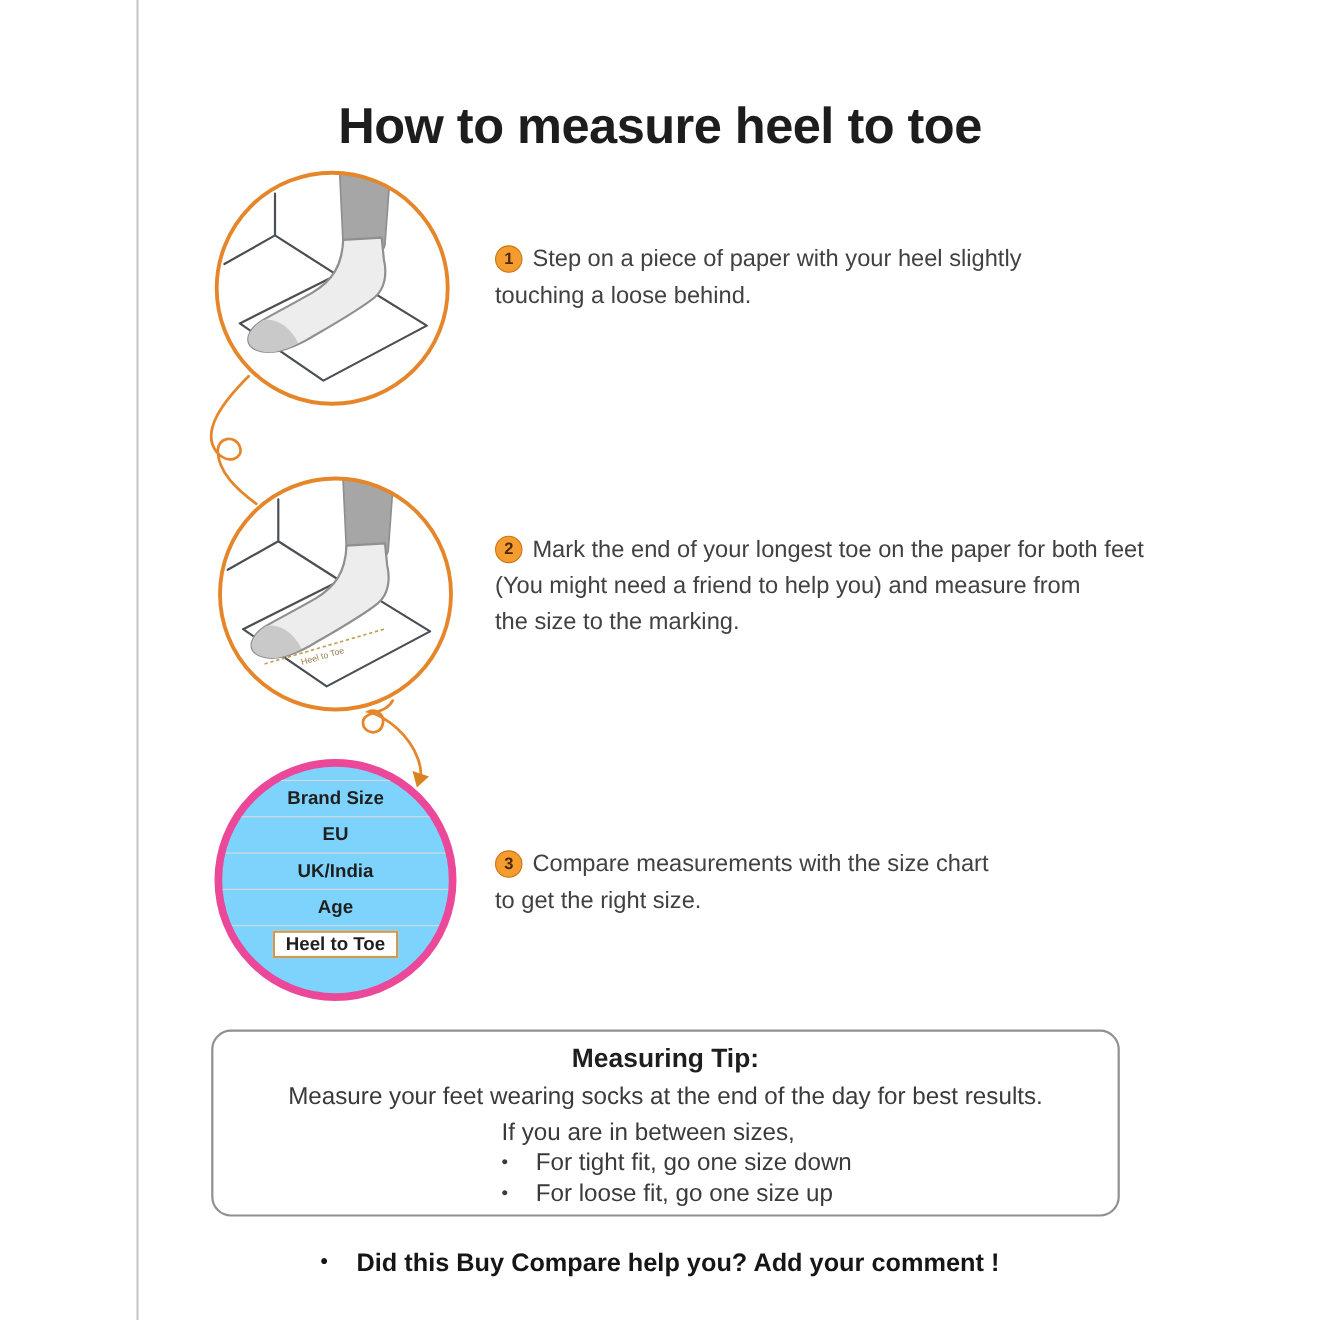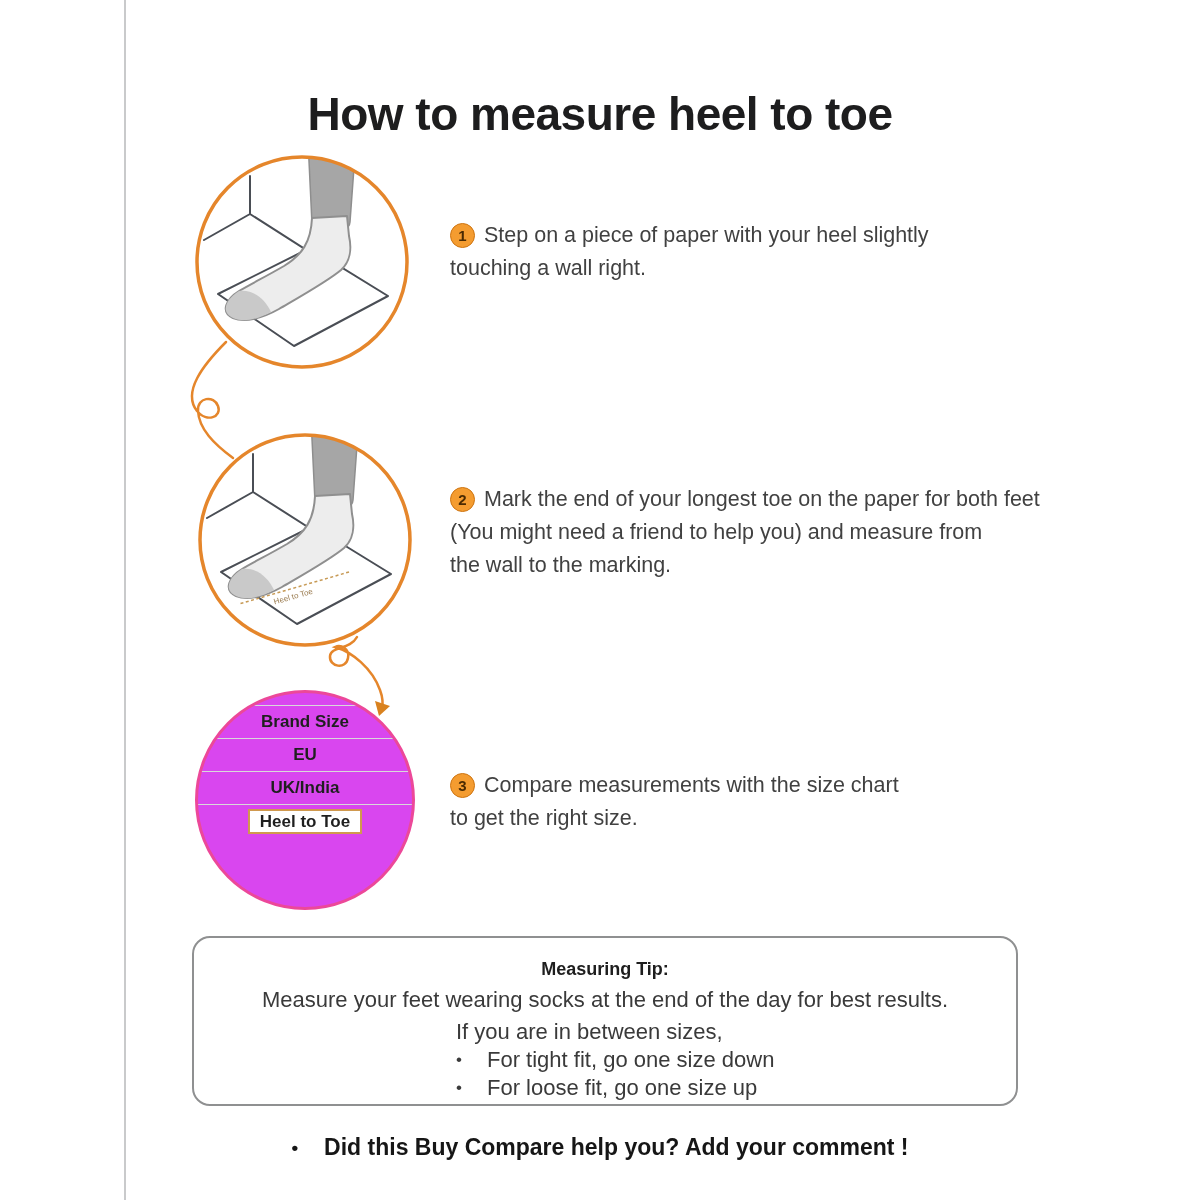--- a/index.html
+++ b/index.html
@@ -21,21 +21,21 @@
   .paper { fill:#ffffff; stroke:#4A4E55; stroke-width:2; stroke-linejoin:round; }
   .leg   { fill:#A6A6A6; stroke:#8E8E8E; stroke-width:1.5; }
   .sock  { fill:#EDEDED; stroke:#8F8F8F; stroke-width:2; stroke-linejoin:round; }
   .toeshade { fill:#C9C9C9; }
   .ring  { fill:none; stroke:#E5862B; stroke-width:3.5; }
   .measure { stroke:#C79A55; stroke-width:1.5; stroke-dasharray:3 2.5; fill:none; }
   .measure-label { font-family:"Liberation Sans", sans-serif; font-size:8px; fill:#9A7B4F; }
 
   
   .chart-circle {
-    border:3px solid #ec4899; border-radius:50%; background:#d946ef; overflow:hidden;
+    border:7px solid #ec4899; border-radius:50%; background:#7dd3fc; overflow:hidden;
   }
   .sc-rows { margin-top:12px; }
   .sc-row {
     height:32px; border-top:1px solid #D9D9D9; display:flex; align-items:center;
     justify-content:center; font-weight:700; font-size:17px; color:#1F1F1F;
   }
   .hl {
     display:inline-block; border:2px solid #D0994F; background:#fff;
     padding:0 10px; line-height:21px; font-weight:700; font-size:17px; color:#1F1F1F;
   }
@@ -55,21 +55,21 @@
     color:#4A2A02; font-size:15px; font-weight:700;
     align-items:center; justify-content:center;
   }
 
   
   .tipbox {
     position:absolute; left:192px; top:936px; width:826px; height:170px;
     border:2px solid #8F9091; border-radius:18px; box-sizing:border-box;
     background:#fff; font-size:22px; color:#3A3A3A;
   }
-  .tip-heading { text-align:center; margin-top:21px; font-weight:700; font-size:18px; color:#1E1E1E; }
+  .tip-heading { text-align:center; margin-top:11px; font-weight:700; font-size:24px; color:#1E1E1E; }
   .tip-line1 { text-align:center; margin-top:7px; }
   .tip-left { margin-left:262px; margin-top:5px; line-height:28px; }
   .tip-bullet { display:flex; }
   .tip-dot { width:31px; font-size:17px; }
 
   
   .footer {
     position:absolute; top:1134px; left:0; width:1200px;
     display:flex; justify-content:center; align-items:center; gap:26px;
     font-weight:700; font-size:23px; color:#161616;
@@ -127,41 +127,42 @@
       </g>
       <circle class="ring" cx="110" cy="110" r="105"></circle>
     </svg>
   </div>
 
   <div class="circle chart-circle" style="left:195px; top:690px;">
     <div class="sc-rows">
       <div class="sc-row">Brand Size</div>
       <div class="sc-row">EU</div>
       <div class="sc-row">UK/India</div>
+      <div class="sc-row">Age</div>
       <div class="sc-row">
         <span class="hl">Heel to Toe</span>
       </div>
     </div>
   </div>
 
   <div class="step" style="left:450px; top:219px; width:500px;">
     <div class="step-line first">
       <span class="badge">1</span>
       <span>Step on a piece of paper with your heel slightly</span>
     </div>
-    <div class="step-line">touching a wall right.</div>
+    <div class="step-line">touching a loose behind.</div>
   </div>
 
   <div class="step" style="left:450px; top:483px; width:600px;">
     <div class="step-line first">
       <span class="badge">2</span>
       <span>Mark the end of your longest toe on the paper for both feet</span>
     </div>
     <div class="step-line">(You might need a friend to help you) and measure from</div>
-    <div class="step-line">the wall to the marking.</div>
+    <div class="step-line">the size to the marking.</div>
   </div>
 
   <div class="step" style="left:450px; top:769px; width:500px;">
     <div class="step-line first">
       <span class="badge">3</span>
       <span>Compare measurements with the size chart</span>
     </div>
     <div class="step-line">to get the right size.</div>
   </div>
 

